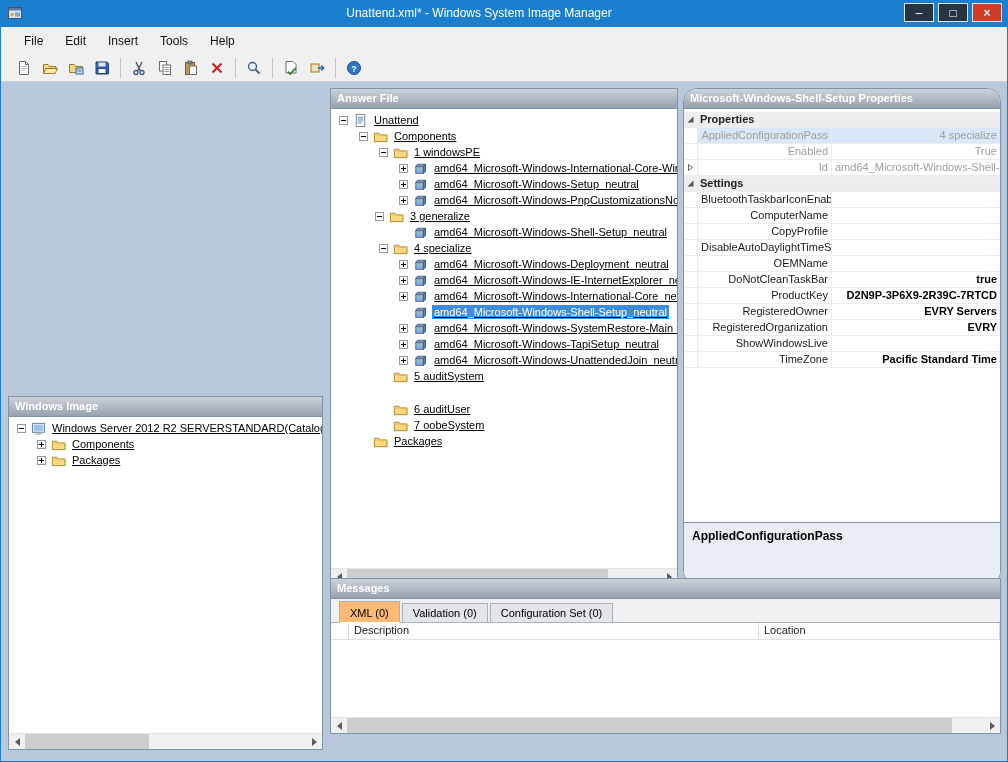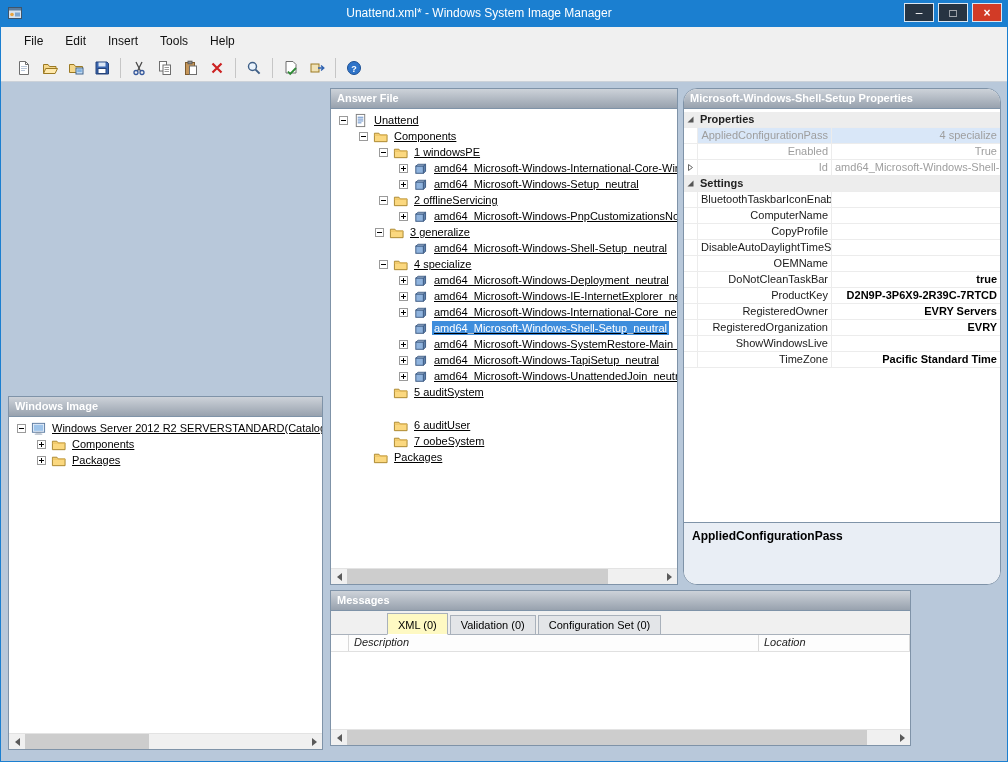--- a/index.html
+++ b/index.html
@@ -38,21 +38,21 @@
   
   #client{position:absolute;top:82px;left:1px;right:1px;bottom:1px;background:var(--client-background);}
   .panel{position:absolute;border:1px solid var(--panel-border);background:#fff;overflow:hidden;}
   .panel-header{height:20px;background:linear-gradient(#cdd2d9,#98a2ae);color:#fff;font-weight:bold;
                 font-size:11px;line-height:19px;padding-left:6px;border-bottom:1px solid var(--panel-border);
                 white-space:nowrap;overflow:hidden;}
   #panel-ds{left:7px;top:6px;width:315px;height:302px;}
   #panel-wi{left:7px;top:314px;width:315px;height:354px;}
   #panel-af{left:329px;top:6px;width:348px;height:497px;}
   #panel-props{left:682px;top:6px;width:318px;height:497px;border-radius:14px;}
-  #panel-msg{left:329px;top:508px;width:581px;height:156px;}
+  #panel-msg{left:329px;top:496px;width:671px;height:156px;}
 
   
   .tree{position:absolute;top:20px;left:0;right:0;bottom:0;padding-top:3px;overflow:hidden;background:#fff;}
   .tree.has-hscroll{bottom:15px;text-decoration:underline;}
   .tree-row{height:16px;display:flex;align-items:center;white-space:nowrap;font-size:11px;overflow:hidden;}
   .expander{width:9px;height:9px;margin-right:5px;flex:none;}
   .expander svg{display:block;}
   .expander.hidden{visibility:hidden;}
   .tree-icon{width:15px;height:15px;margin-right:4px;flex:none;}
   .tree-icon svg{width:15px;height:15px;display:block;}
@@ -83,22 +83,22 @@
   .prop-row.selected .prop-name,.prop-row.selected .prop-value{background:#d9e7f8;}
   #prop-desc{position:absolute;left:0;right:0;bottom:0;height:62px;background:#e9eef5;
              border-top:1px solid var(--panel-border);padding:6px 8px;}
   .desc-title{font-weight:bold;font-size:12px;color:#000;}
 
   
   #msg-tabs{position:absolute;top:20px;left:0;right:0;height:24px;background:#f0f0f0;
             display:flex;align-items:flex-end;padding-left:8px;border-bottom:1px solid #a9b1bb;}
   .tab{height:19px;padding:3px 10px 0;font-size:11px;background:#e3e5e8;border:1px solid #a9b1bb;
        border-bottom:none;margin-right:2px;white-space:nowrap;}
-  .tab.active{background:#fef9c3;height:22px;padding-top:5px;margin-bottom:-1px;border-bottom:1px solid #fff;z-index:2;margin-left:48px;}
-  #msg-content{position:absolute;top:44px;left:0;right:0;bottom:16px;background:#14532d;font-style:italic;}
+  .tab.active{background:#fdba74;height:22px;padding-top:5px;margin-bottom:-1px;border-bottom:1px solid #fff;z-index:2;}
+  #msg-content{position:absolute;top:44px;left:0;right:0;bottom:16px;background:#14532d;}
   .msg-header-row{height:17px;display:flex;border-bottom:1px solid #e0e0e0;font-size:11px;background:#fdfdfd;}
   .msg-cell{border-right:1px solid #d9d9d9;padding:1px 5px 0;white-space:nowrap;overflow:hidden;color:#222;}
   .msg-cell.first{width:18px;flex:none;padding:0;}
   .msg-cell.col0{width:410px;flex:none;}
   .msg-cell.col1{flex:1;}
   .msg-body{position:absolute;top:17px;left:0;right:0;bottom:0;background:#fff;}
 </style>
 </head>
 <body>
 
@@ -372,35 +372,20 @@
             </span>
             <span class="tree-icon">
               <svg viewBox="0 0 16 16">
                 <path d="M3 5.5L5.4 3.5H13.4L11 5.5Z" fill="#c2d5ec" stroke="#3c5a82"></path>
                 <path d="M11 5.5L13.4 3.5V11.1L11 13.1Z" fill="#5f82ae" stroke="#3c5a82"></path>
                 <rect x="3" y="5.5" width="8" height="7.6" fill="#8fb3dd" stroke="#3c5a82"></rect>
               </svg>
             </span>
             <span class="tree-label">amd64_Microsoft-Windows-Setup_neutral</span>
           </div>
-          <div class="tree-row" style="padding-left: 48px;">
-            <span class="expander">
-              <svg width="9" height="9" viewBox="0 0 9 9">
-                <rect x="0.5" y="0.5" width="8" height="8" fill="#fff" stroke="#9a9a9a"></rect>
-                <path d="M2 4.5h5" stroke="#000"></path>
-              </svg>
-            </span>
-            <span class="tree-icon">
-              <svg viewBox="0 0 16 16">
-                <path d="M1.5 13.5v-9h4.8l1.4 1.8h7.3v7.2z" fill="#fbd87f" stroke="#a8842c"></path>
-                <path d="M1.5 6.5h13.5" stroke="#e9bd5a"></path>
-              </svg>
-            </span>
-            <span class="tree-label">2 offlineServicing</span>
-          </div>
           <div class="tree-row" style="padding-left: 68px;">
             <span class="expander">
               <svg width="9" height="9" viewBox="0 0 9 9">
                 <rect x="0.5" y="0.5" width="8" height="8" fill="#fff" stroke="#9a9a9a"></rect>
                 <path d="M2 4.5h5M4.5 2v5" stroke="#000"></path>
               </svg>
             </span>
             <span class="tree-icon">
               <svg viewBox="0 0 16 16">
                 <path d="M3 5.5L5.4 3.5H13.4L11 5.5Z" fill="#c2d5ec" stroke="#3c5a82"></path>

